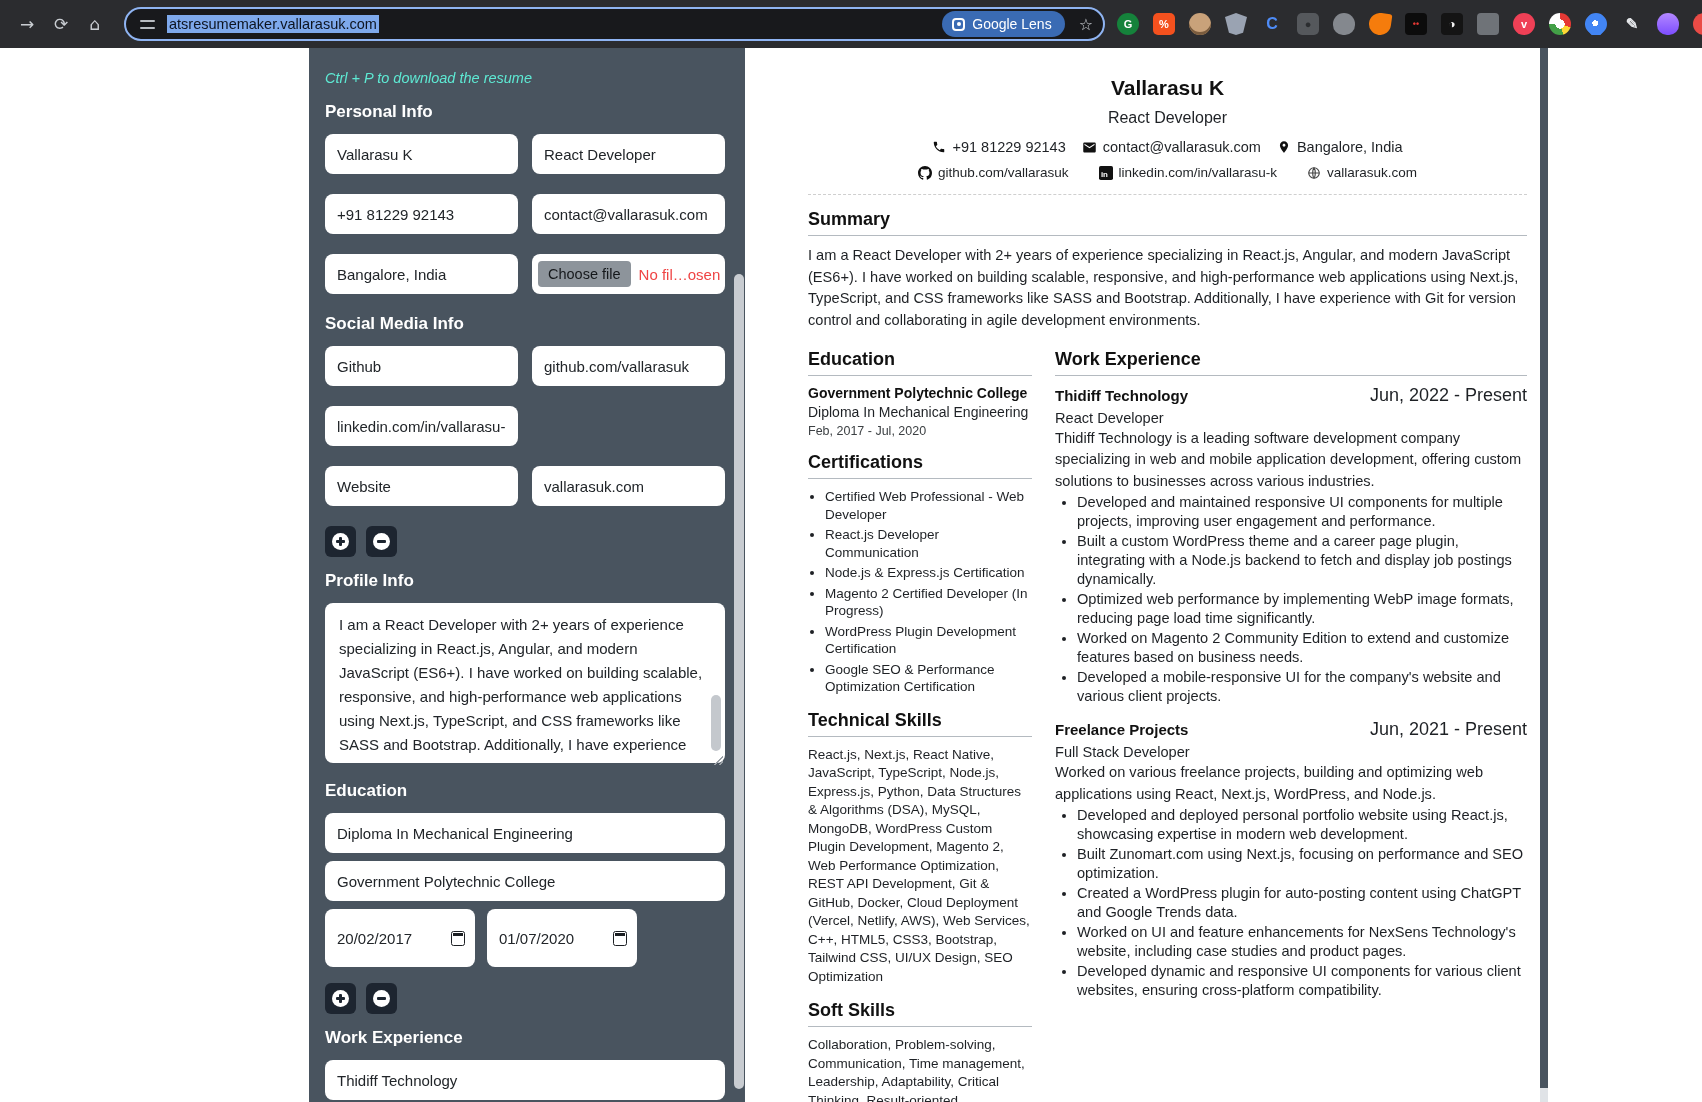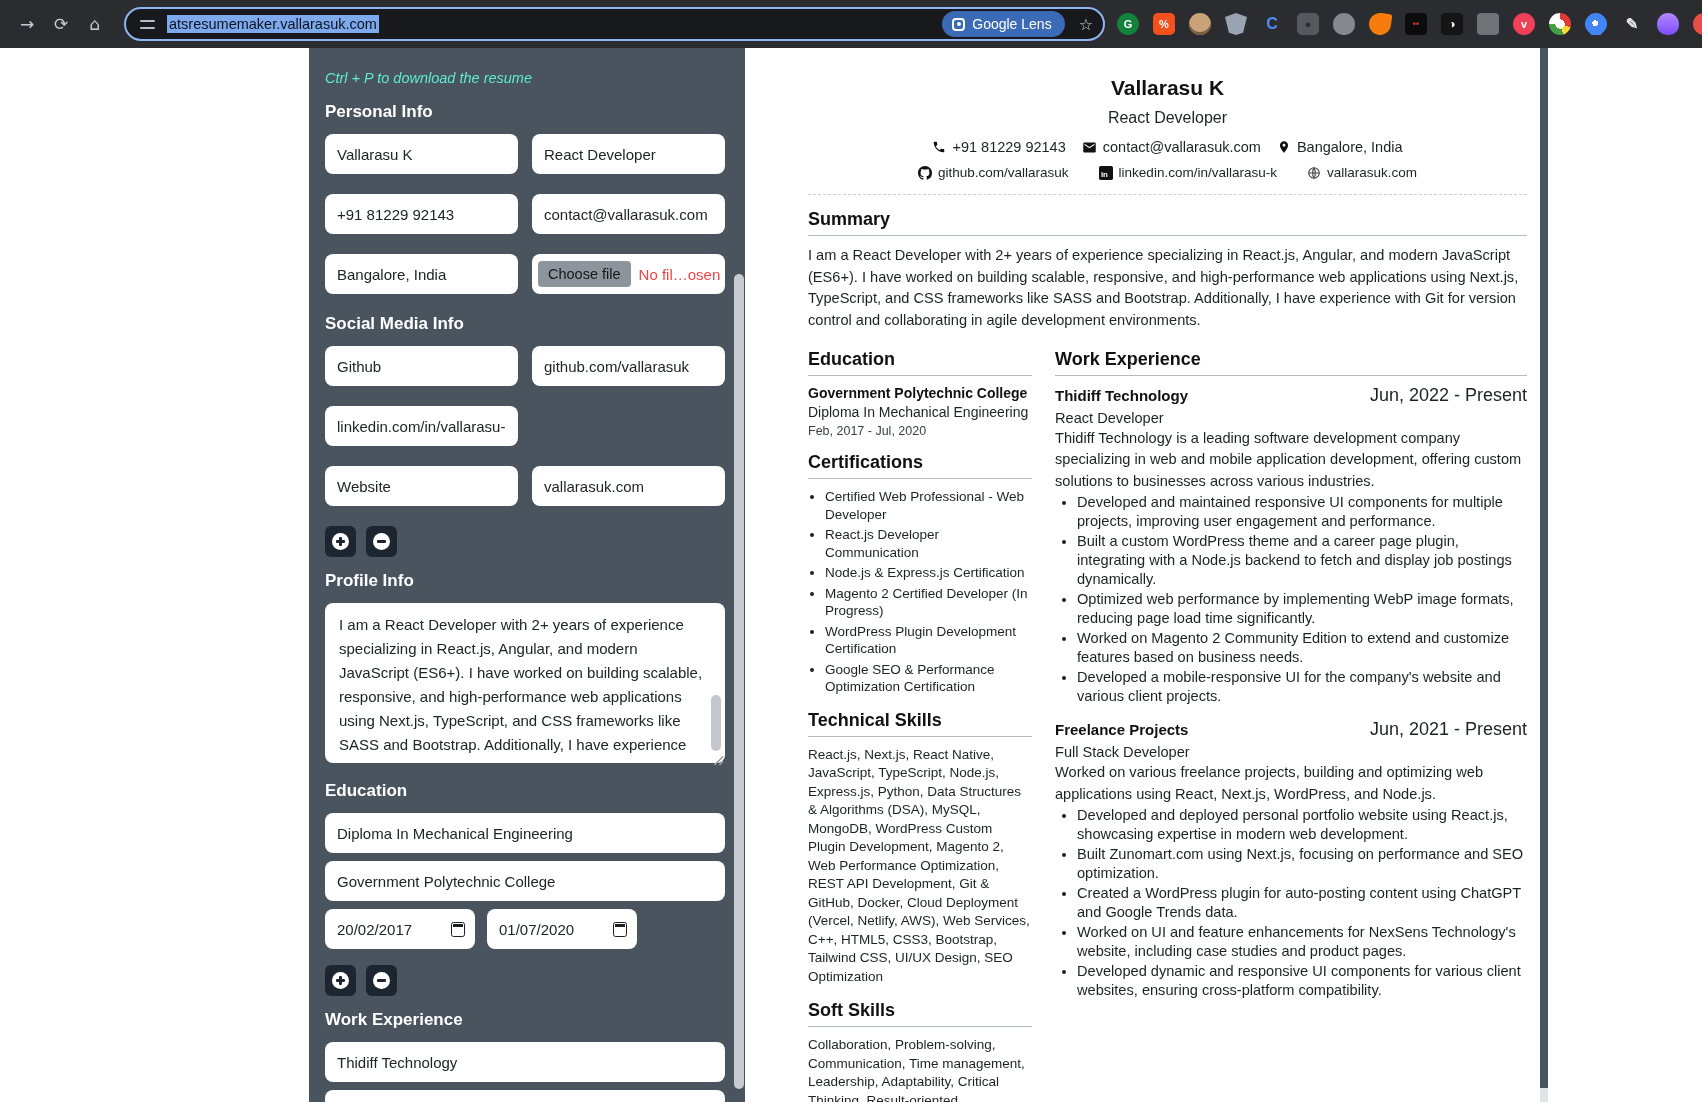--- a/index.html
+++ b/index.html
@@ -59,21 +59,21 @@
   .ta { width:100%; height:160px; background:#fff; border:none; border-radius:8px;
         font-family:"Liberation Sans", sans-serif; font-size:15px; line-height:24px;
         color:#212529; padding:10px 14px; resize:none; overflow:hidden; outline:none; }
   .ta-thumb { position:absolute; right:4px; top:92px; width:10px; height:56px;
               background:#c4c8cd; border-radius:5px; }
   .ta-grip { position:absolute; right:2px; bottom:2px; width:12px; height:12px;
              background:repeating-linear-gradient(315deg, transparent 0 2px, #9aa0a6 2px 3.5px);
              clip-path:polygon(100% 0, 100% 100%, 0 100%); }
   .stack8 { margin-bottom:8px; }
   .dates { display:grid; grid-template-columns:150px 150px; gap:12px; margin-bottom:16px; }
-  .date-inp { background:#fff; border-radius:8px; height:40px; display:flex; align-items:center;
+  .date-inp { background:#fff; border-radius:8px; height:58px; display:flex; align-items:center;
               padding:0 10px 0 12px; font-size:15px; color:#212529; }
   .cal { width:14px; height:15px; border:1.7px solid #1c1f23; border-radius:2.5px;
          position:relative; margin-left:auto; flex:none; }
   .cal::before { content:""; position:absolute; top:1.2px; left:1.2px; right:1.2px;
          height:3px; background:#1c1f23; }
   .form-scroll { position:absolute; right:1px; top:226px; width:10px; height:815px;
                  background:#c8ccd1; border-radius:6px; }
 
   
   .resume { position:absolute; left:745px; top:48px; width:795px; height:1054px;

